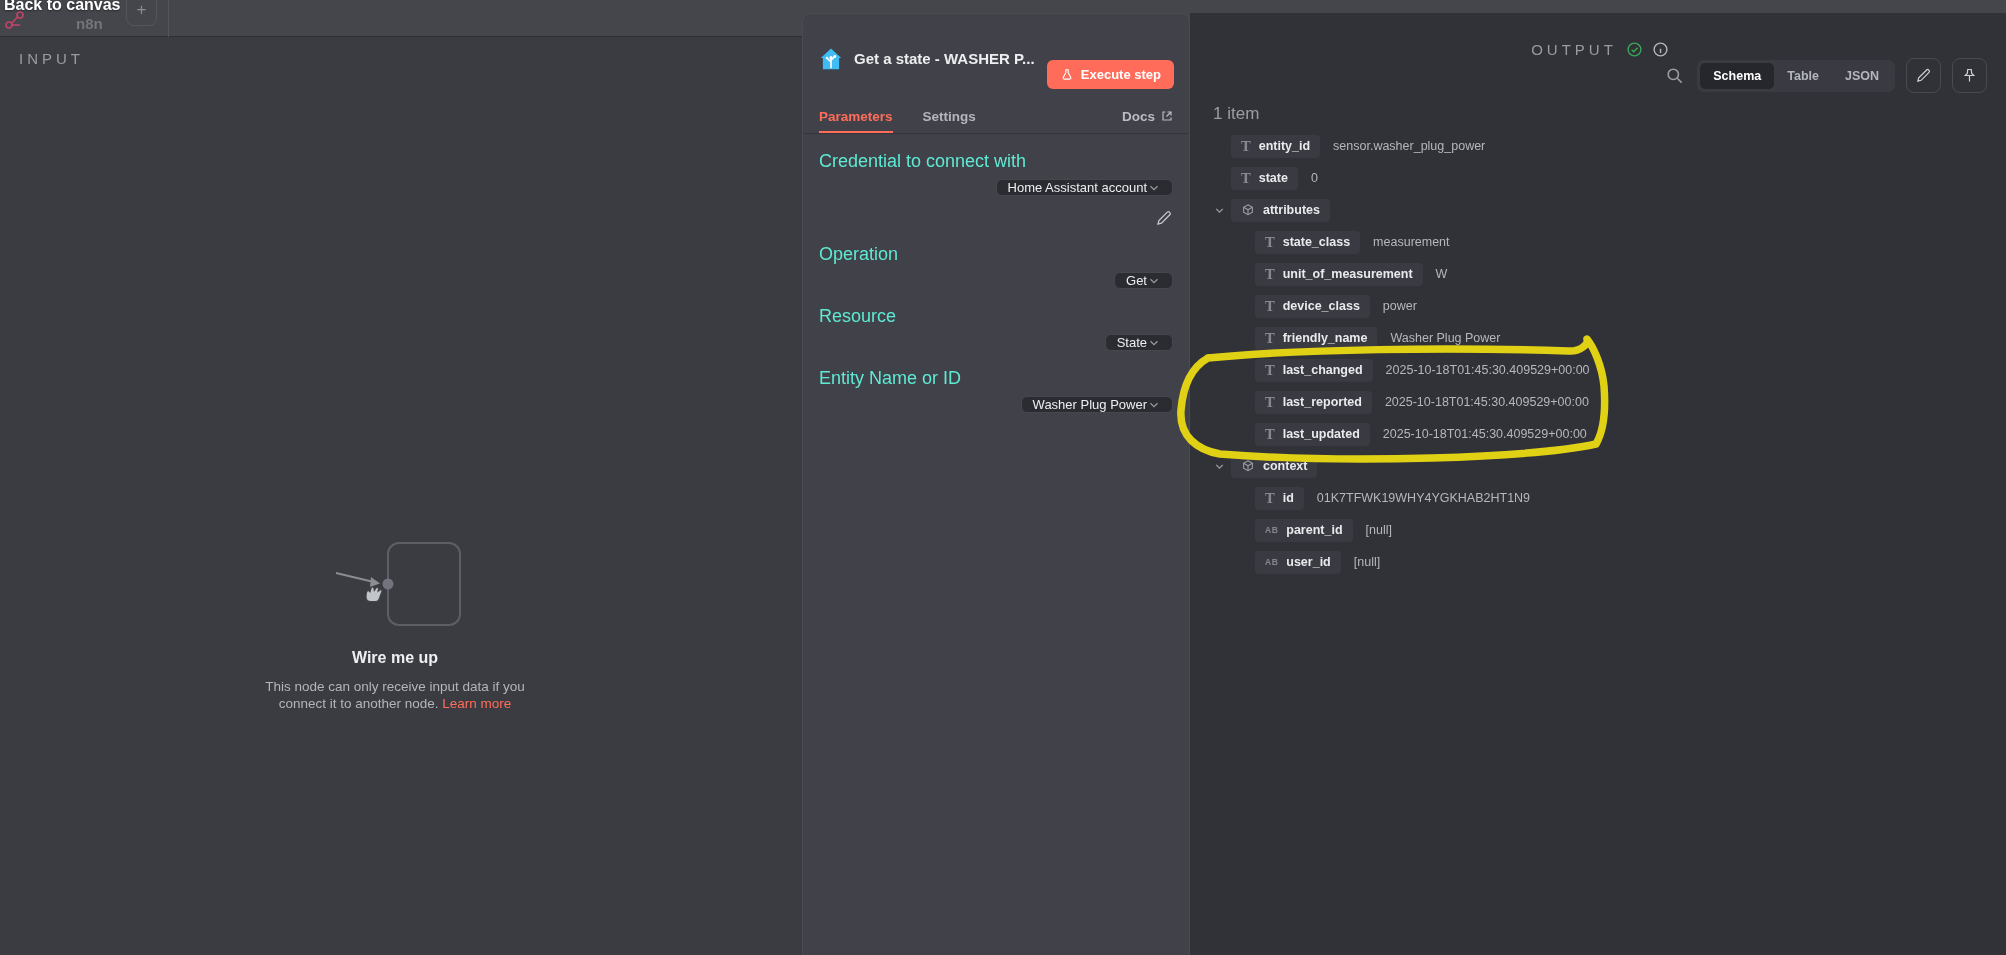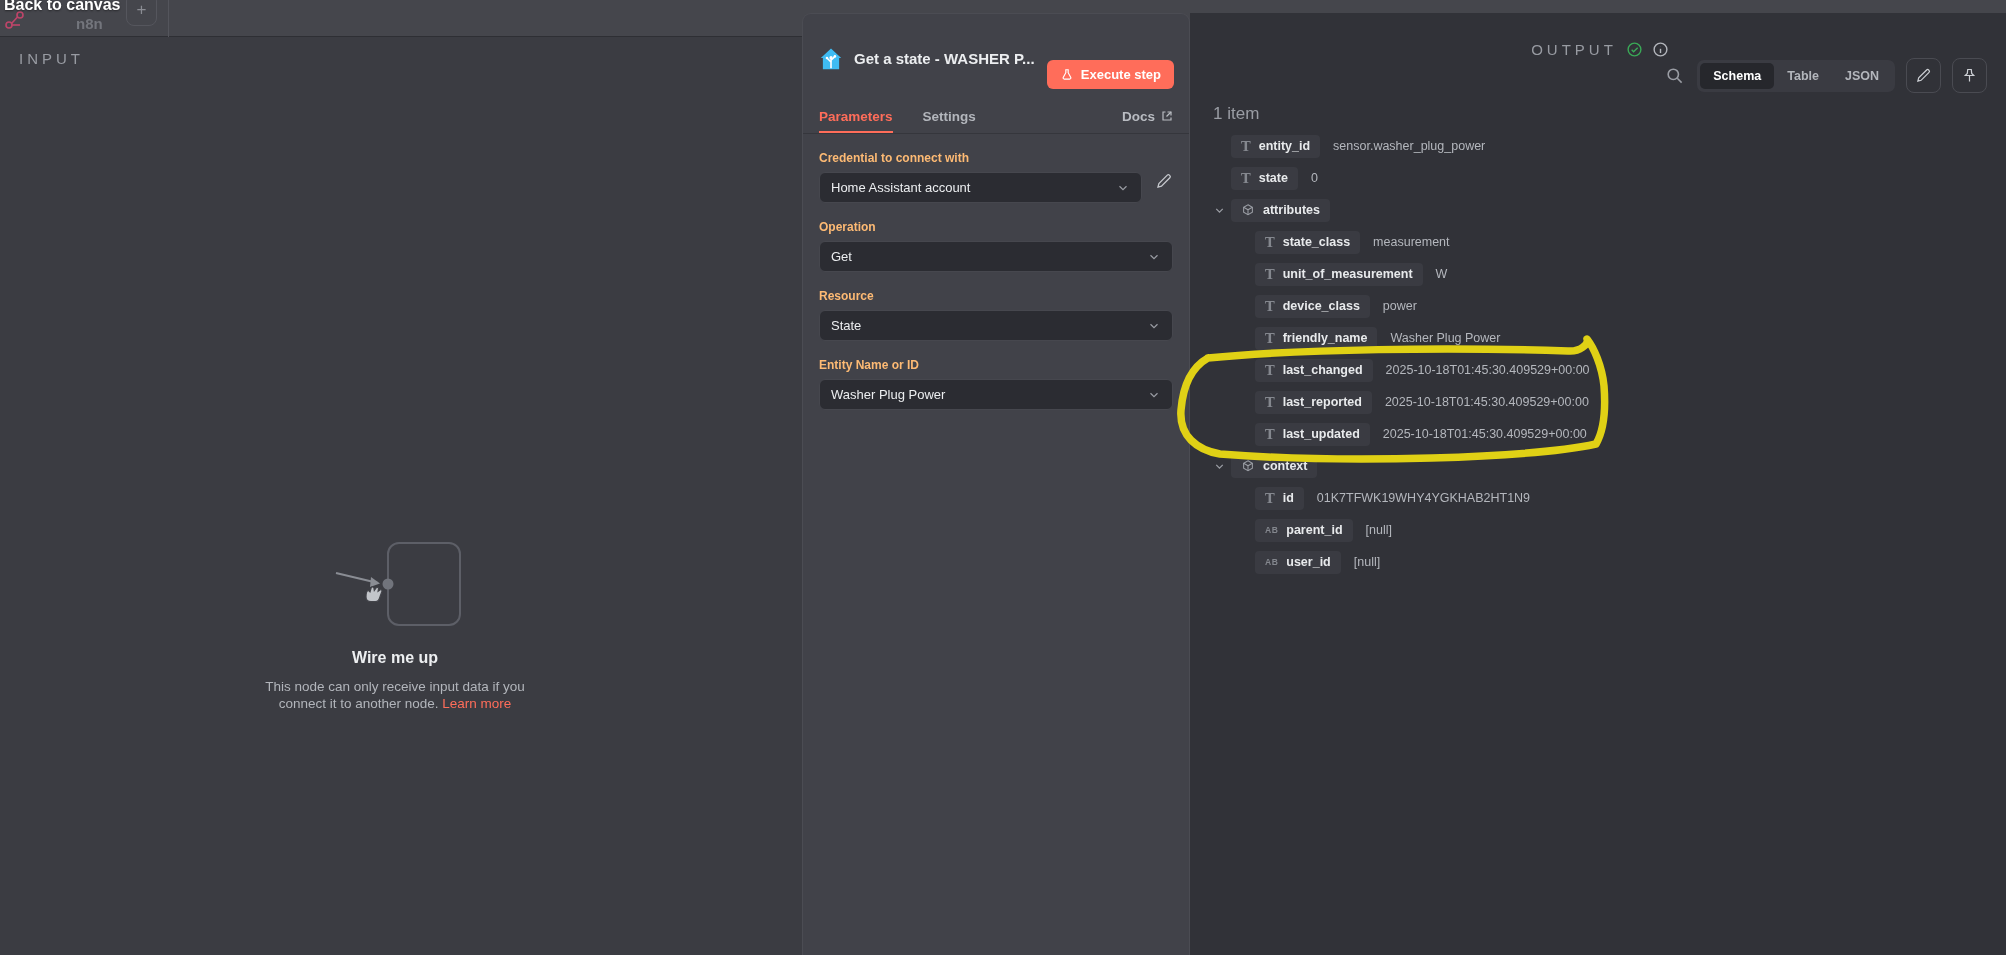--- a/index.html
+++ b/index.html
@@ -59,22 +59,22 @@
     font-family:inherit; font-size:13px; font-weight:700; padding:7px 13px; cursor:pointer;margin-top:32px;
   }
   .tabs-row { display:flex; align-items:center; height:35px; padding:0 16px; border-bottom:1px solid #35363c; }
   .tab { height:100%; display:flex; align-items:center; margin-right:30px;
     font-size:13.5px; font-weight:600; color:#b3b6bc; cursor:pointer; }
   .tab.active { color:#ff6d5a; box-shadow:inset 0 -2px 0 #ff6d5a; }
   .docs-link { margin-left:auto; margin-right:0; display:flex; align-items:center; gap:6px;
     font-size:13.5px; font-weight:600; color:#b9bcc2; cursor:pointer; }
   .node-form { padding:17px 16px; }
   .field { margin-bottom:17px; }
-  .field-label { font-size:12px; color:#fdba74; margin-bottom:7px;font-weight:bold; }
-  .select-row { display:flex; align-items:flex-start; gap:13px; }
+  .field-label { font-size:18px; color:#5eead4; margin-bottom:7px; }
+  .select-row { display:flex; align-items:flex-end; gap:13px;flex-direction:column; }
   .select {
     flex:1; height:31px; display:flex; align-items:center; justify-content:space-between;
     background:#2b2c32; border:1px solid #46474e; border-radius:6px;
     padding:0 11px; font-size:13px; color:#eceef0; cursor:pointer;
   }
   .pencil-btn { background:none; border:none; cursor:pointer; padding:0; }
 
   
   .output-panel {
     position:absolute; left:1190px; top:13px; width:816px; height:942px;

